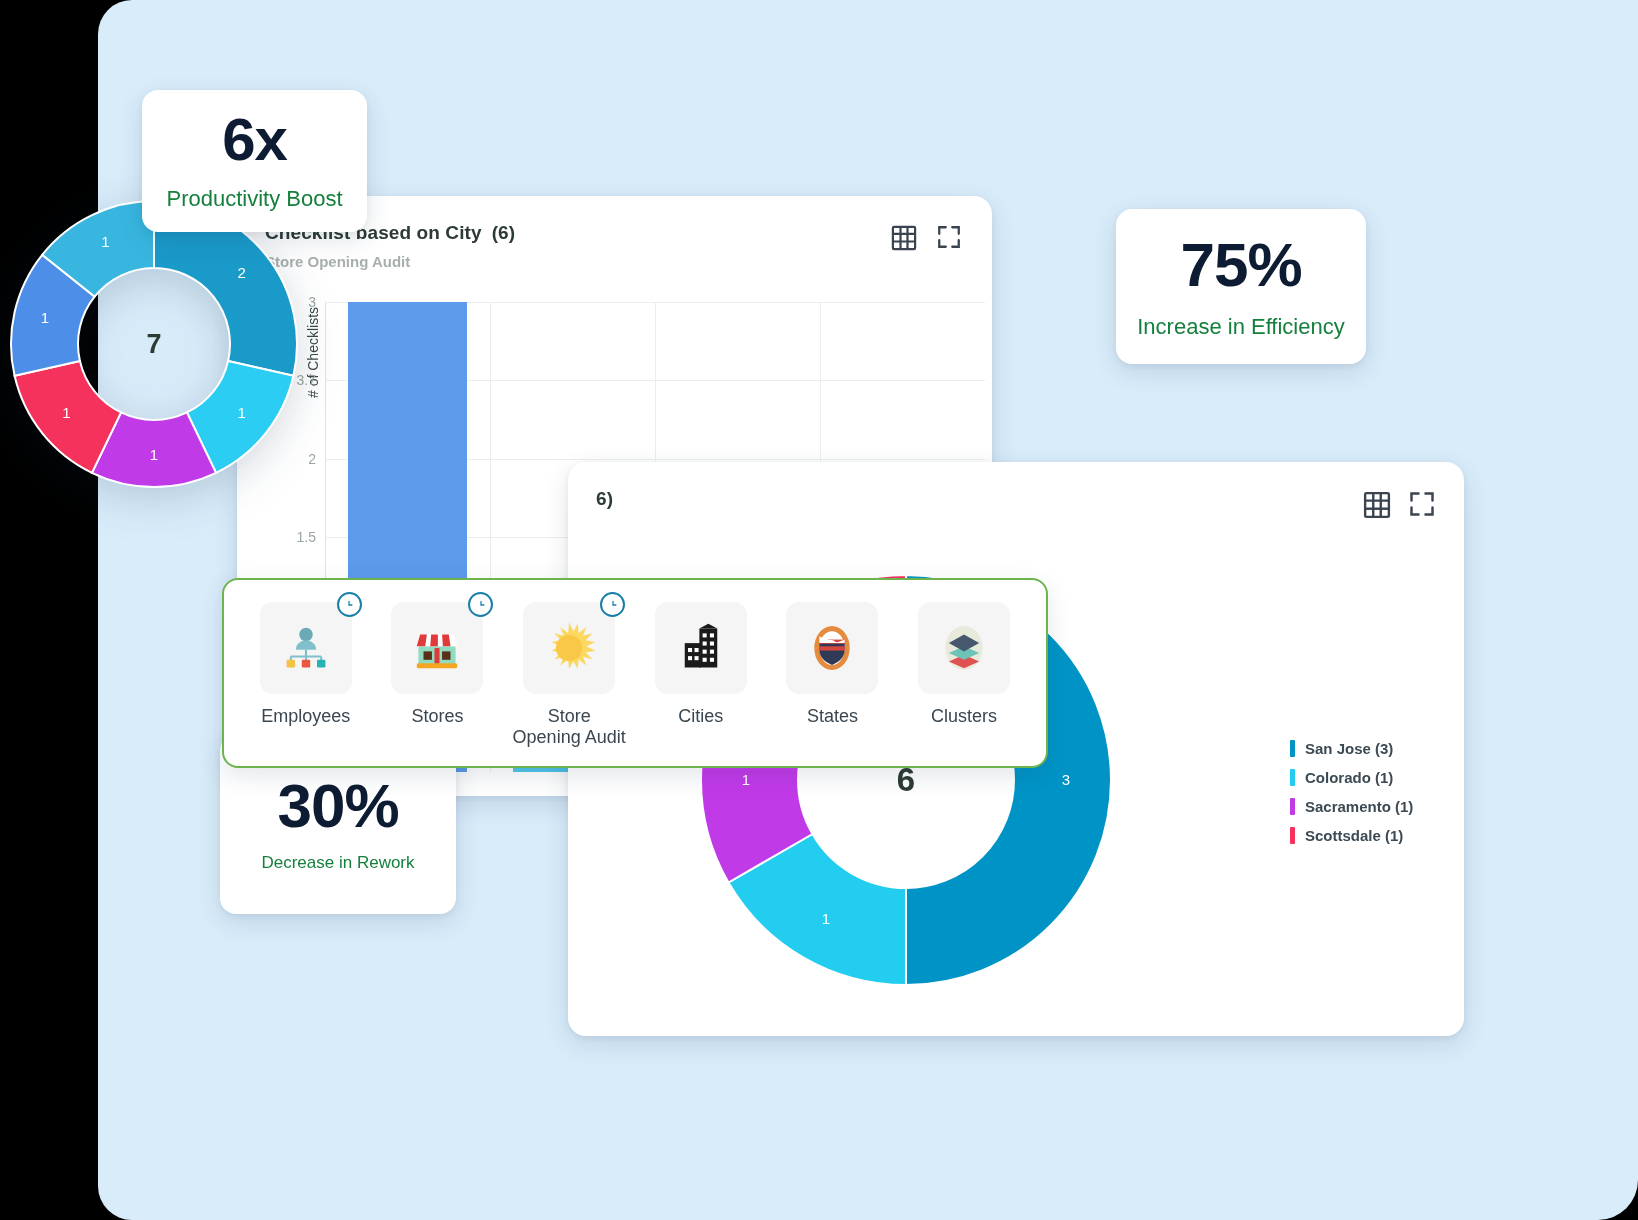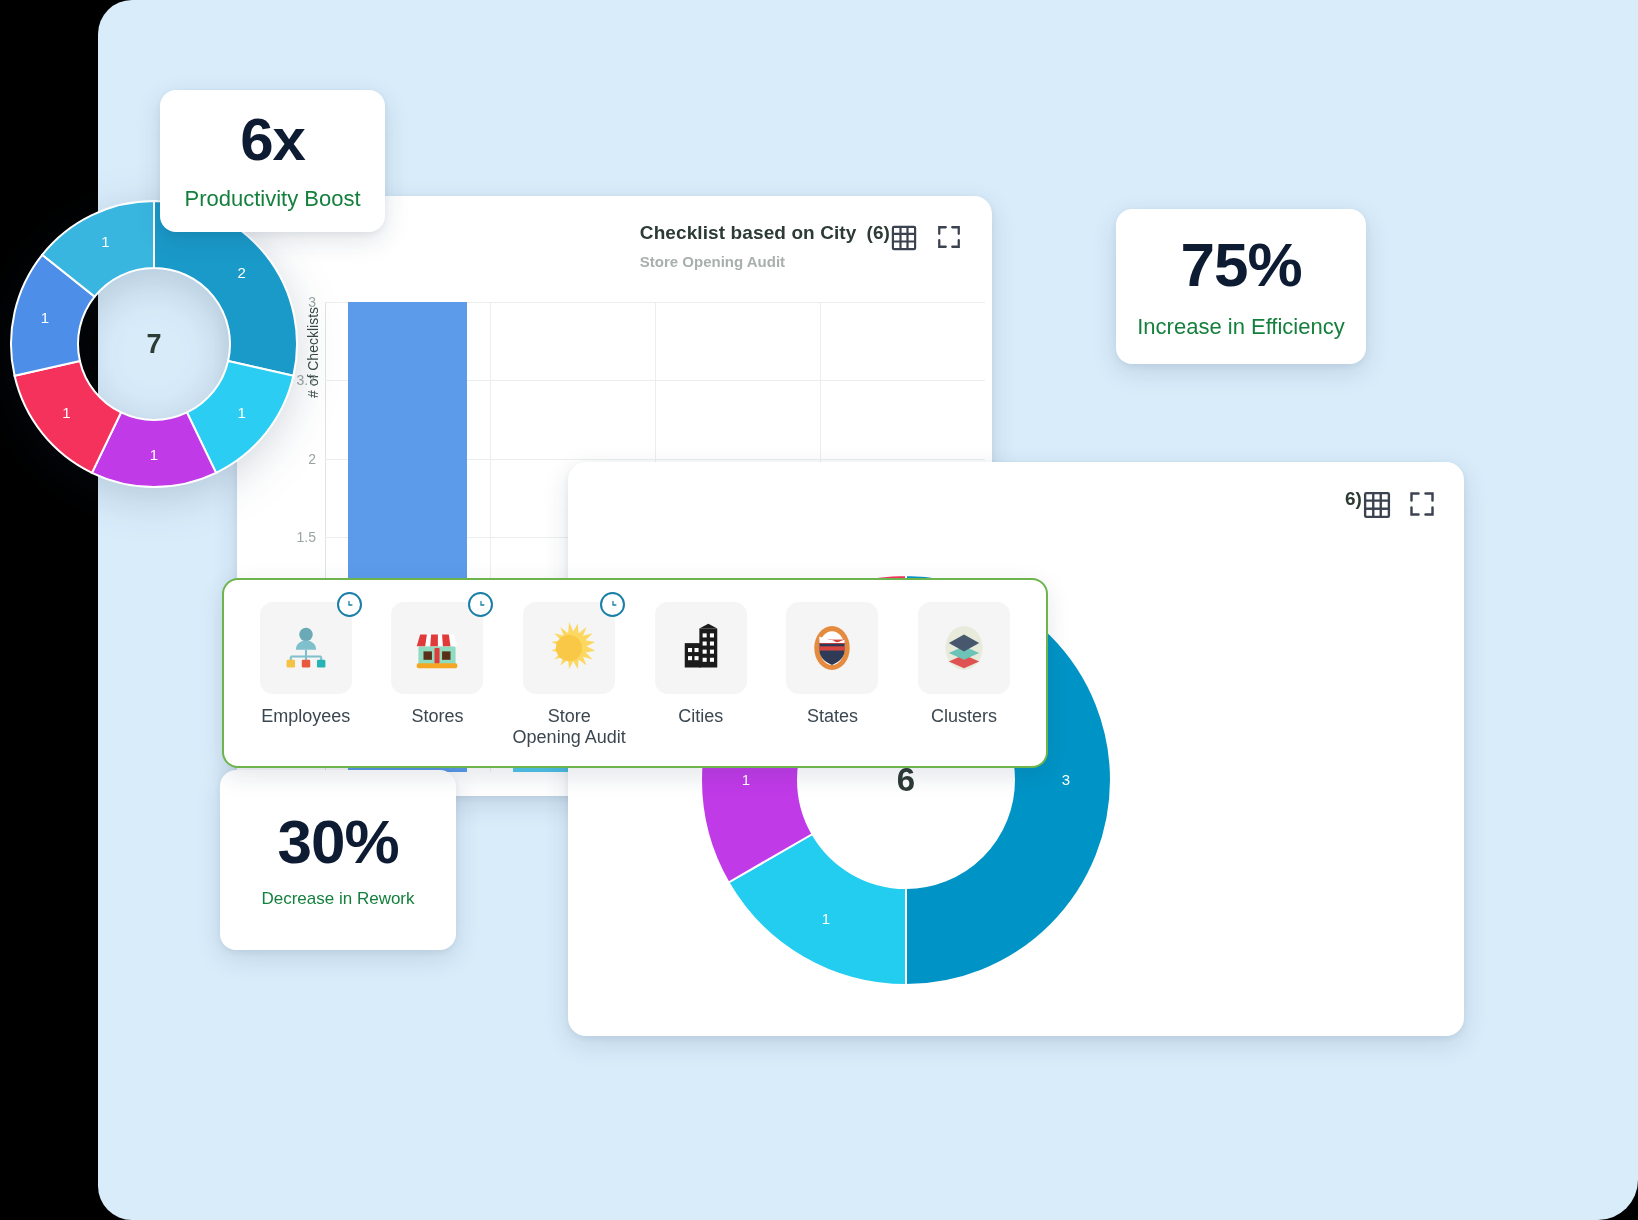--- a/index.html
+++ b/index.html
@@ -47,49 +47,49 @@
     font-weight: 800;
     color: #0e1c33;
     letter-spacing: -1px;
     line-height: 1;
   }
   .stat .cap {
     color: #15803d;
     font-weight: 400;
   }
 
-  #stat-productivity { left: 160px; top: 90px; width: 225px; height: 142px; }
+  #stat-productivity { left: 142px; top: 90px; width: 225px; height: 142px; }
   #stat-productivity .big { font-size: 60px; }
   #stat-productivity .cap { font-size: 22px; margin-top: 16px; }
 
   #stat-efficiency { left: 1116px; top: 209px; width: 250px; height: 155px; }
   #stat-efficiency .big { font-size: 62px; }
   #stat-efficiency .cap { font-size: 22px; margin-top: 18px; }
 
-  #stat-rework { left: 220px; top: 770px; width: 236px; height: 180px; }
+  #stat-rework { left: 220px; top: 734px; width: 236px; height: 180px; }
   #stat-rework .big { font-size: 62px; }
   #stat-rework .cap { font-size: 17px; margin-top: 16px; }
 
   
   #card-bar {
     left: 237px; top: 196px; width: 755px; height: 600px;
     overflow: hidden;
   }
   #card-donut {
     left: 568px; top: 462px; width: 896px; height: 574px;
     overflow: hidden;
   }
 
   .card-head {
     position: absolute;
     left: 0; top: 0; right: 0;
     padding: 26px 28px 0 28px;
     display: flex;
     align-items: flex-start;
-    justify-content: flex-end;
+    justify-content: space-between;
   }
   .card-title {
     font-size: 19px;
     font-weight: 700;
     color: #2d3b35;
     letter-spacing: .1px;
     white-space: nowrap;
   }
   .card-title .count { margin-left: 10px; }
   .card-sub {
@@ -358,20 +358,38 @@
           <path d="M210,415 A205,205 0 0 1 32.46479222419012,312.50000000000006 L116.46925639128064,264.00000000000006 A108,108 0 0 0 210,318 Z" fill="#22cdf0" stroke="#ffffff" stroke-width="2"></path>
           <text x="130.00000000000003" y="353.8140646055102" text-anchor="middle" class="slice-lbl" font-size="15">1</text>
           <path d="M32.46479222419012,312.50000000000006 A205,205 0 0 1 32.464792224190006,107.50000000000013 L116.46925639128058,156.00000000000006 A108,108 0 0 0 116.46925639128064,264.00000000000006 Z" fill="#c13ae8" stroke="#ffffff" stroke-width="2"></path>
           <text x="50" y="215.25000000000009" text-anchor="middle" class="slice-lbl" font-size="15">1</text>
           <path d="M32.464792224190006,107.50000000000013 A205,205 0 0 1 209.99999999999977,5 L209.9999999999999,102 A108,108 0 0 0 116.46925639128058,156.00000000000006 Z" fill="#f5325b" stroke="#ffffff" stroke-width="2"></path>
           <text x="129.9999999999998" y="76.68593539448995" text-anchor="middle" class="slice-lbl" font-size="15">1</text>
         </svg>
       <div class="donut-center">6</div>
     </div>
 
+    <div class="legend" id="legend">
+        <div class="legend-row">
+          <span class="legend-swatch" style="background: rgb(0, 148, 198);"></span>
+          <span class="legend-text">San Jose (3)</span>
+        </div>
+        <div class="legend-row">
+          <span class="legend-swatch" style="background: rgb(34, 205, 240);"></span>
+          <span class="legend-text">Colorado (1)</span>
+        </div>
+        <div class="legend-row">
+          <span class="legend-swatch" style="background: rgb(193, 58, 232);"></span>
+          <span class="legend-text">Sacramento (1)</span>
+        </div>
+        <div class="legend-row">
+          <span class="legend-swatch" style="background: rgb(245, 50, 91);"></span>
+          <span class="legend-text">Scottsdale (1)</span>
+        </div>
+      </div>
   </div>
 
   <div id="float-donut">
     <svg id="donut-float" width="292" height="292" viewBox="0 0 292 292">
         <path d="M146,3 A143,143 0 0 1 285.4146914420008,177.82049355575296 L220.0945213258186,162.9115909806799 A76,76 0 0 0 146,70 Z" fill="#1a9ac9" stroke="#ffffff" stroke-width="2"></path>
         <text x="233.56512603641934" y="80.36914219182185" text-anchor="middle" class="slice-lbl" font-size="12">2</text>
         <path d="M285.4146914420008,177.82049355575296 A143,143 0 0 1 208.04537469381083,274.83854811004596 L178.97516417293443,214.47363396058387 A76,76 0 0 0 220.0945213258186,162.9115909806799 Z" fill="#2ccdf2" stroke="#ffffff" stroke-width="2"></path>
         <text x="233.56512603641934" y="220.03085780817815" text-anchor="middle" class="slice-lbl" font-size="12">1</text>
         <path d="M208.04537469381083,274.83854811004596 A143,143 0 0 1 83.9546253061892,274.83854811004596 L113.02483582706559,214.47363396058387 A76,76 0 0 0 178.97516417293443,214.47363396058387 Z" fill="#c13ae8" stroke="#ffffff" stroke-width="2"></path>
         <text x="146" y="262.2" text-anchor="middle" class="slice-lbl" font-size="12">1</text>

